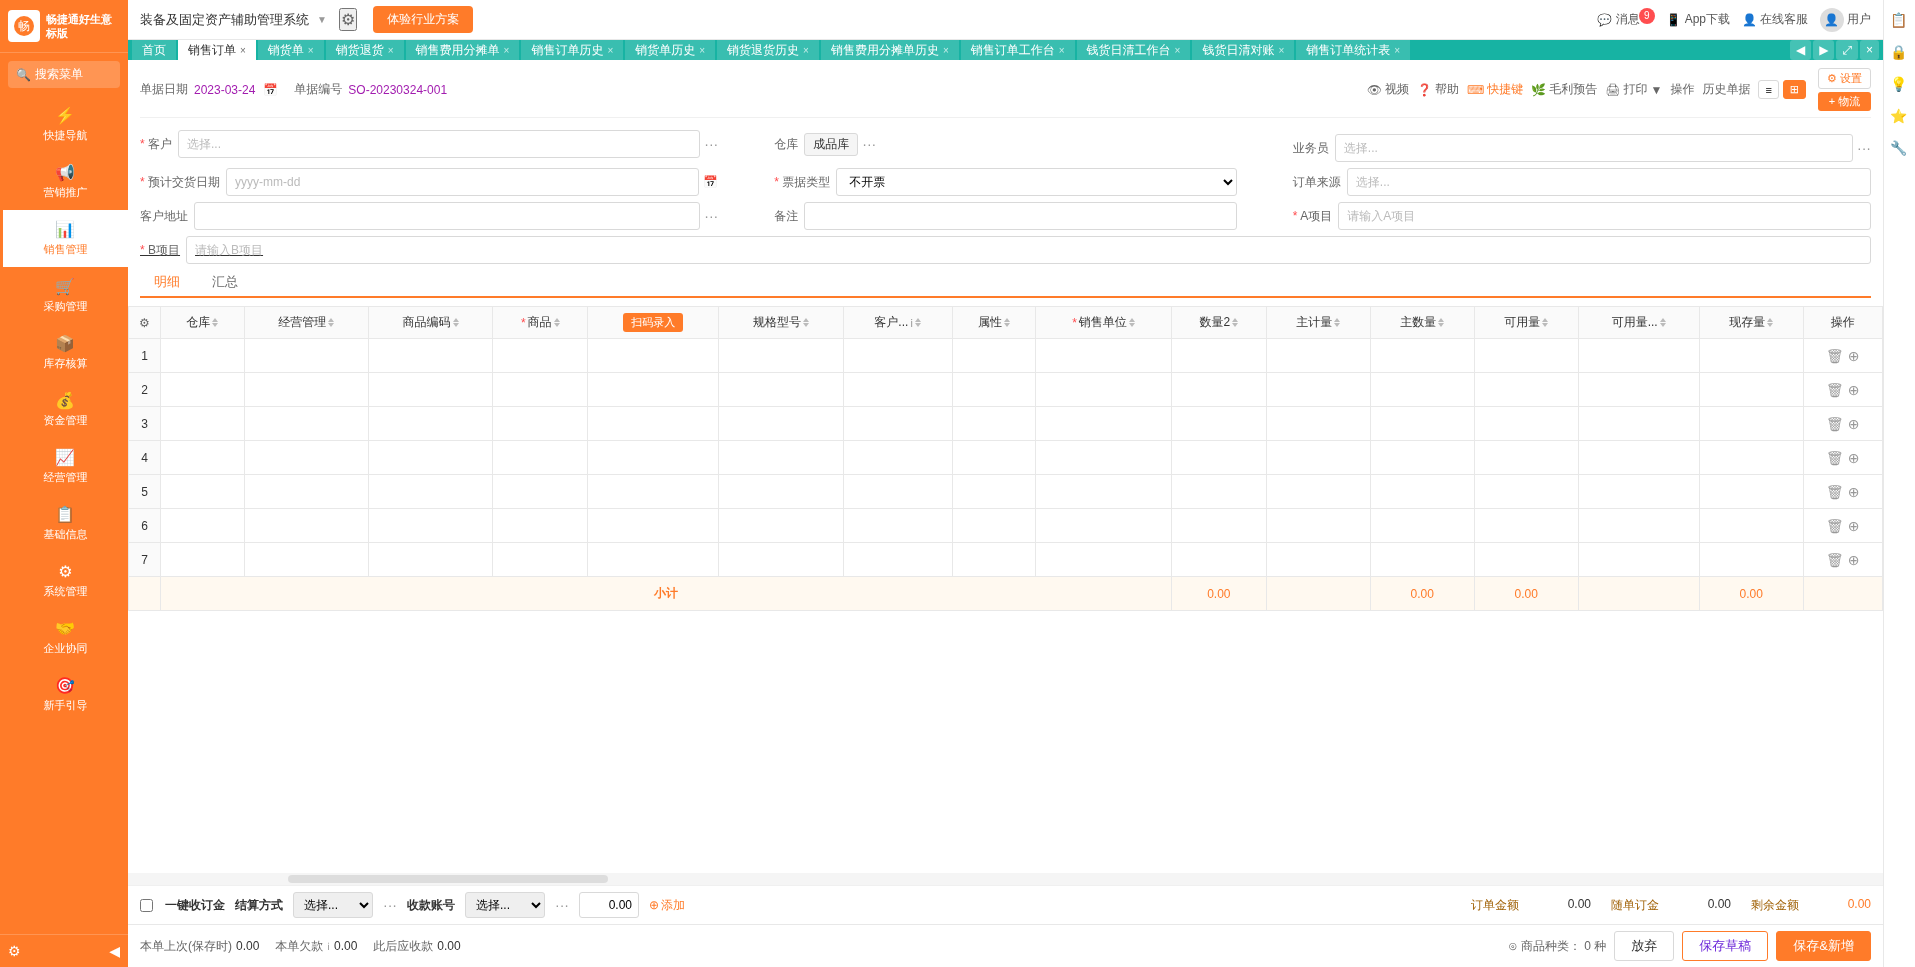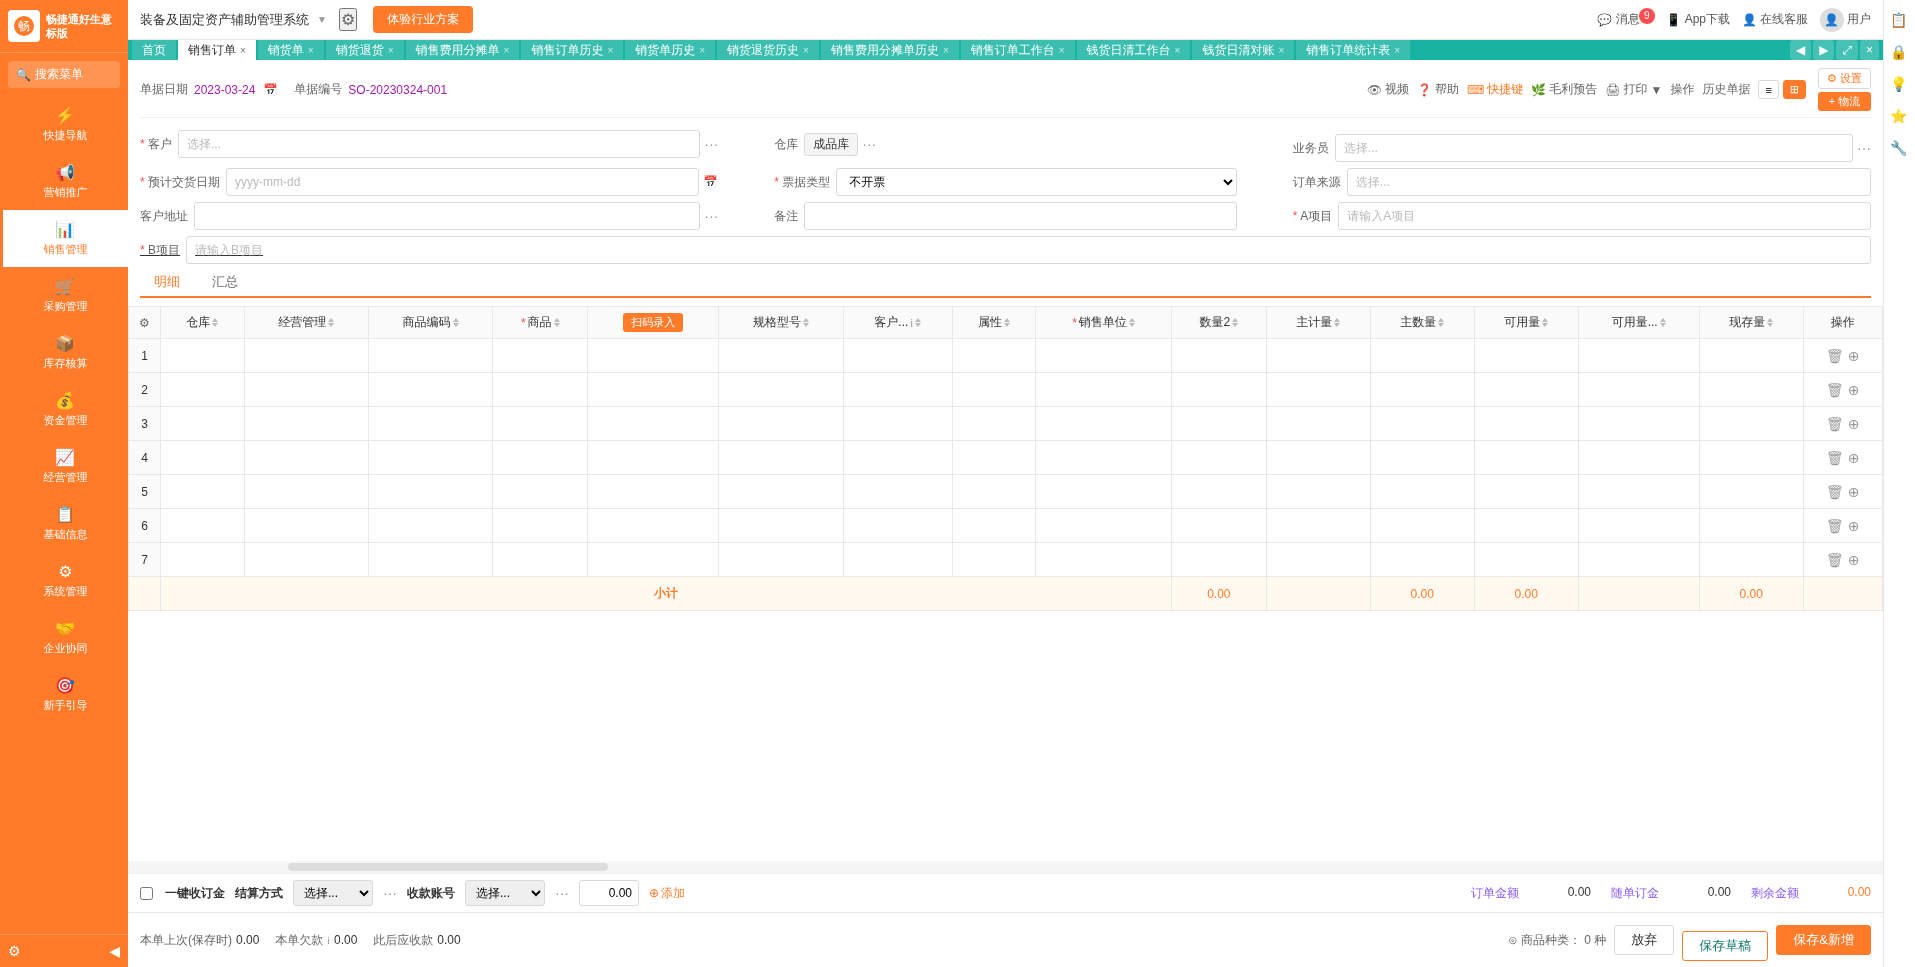--- a/index.html
+++ b/index.html
@@ -101,31 +101,31 @@
     .bottom-payment { background: #fff; padding: 6px 12px; display: flex; align-items: center; gap: 10px; border-top: 1px solid #f0f0f0; flex-shrink: 0; }
     .payment-checkbox { margin-right: 2px; }
     .payment-label { font-size: 12px; color: #333; font-weight: bold; }
     .payment-select { height: 26px; border: 1px solid #d9d9d9; border-radius: 3px; padding: 0 6px; font-size: 12px; min-width: 80px; }
     .payment-input { height: 26px; border: 1px solid #d9d9d9; border-radius: 3px; padding: 0 6px; font-size: 12px; width: 60px; text-align: right; }
     .payment-dots { color: #999; font-size: 14px; cursor: pointer; }
     .payment-add { color: #ff7b29; cursor: pointer; display: flex; align-items: center; gap: 2px; font-size: 12px; }
     .payment-right { margin-left: auto; display: flex; flex-direction: column; gap: 2px; }
     .payment-summary { display: flex; gap: 20px; font-size: 12px; }
     .payment-summary-item { display: flex; justify-content: space-between; gap: 8px; min-width: 120px; }
-    .payment-summary-label { color: #8b5cf6; text-align: center; }
+    .payment-summary-label { color: #a16207; text-align: center; }
     .payment-summary-value { color: #333; font-weight: 500; }
     .payment-summary-value.orange { color: #ff7b29; }
 
     
     .footer { background: #fff; padding: 6px 12px; display: flex; align-items: center; gap: 16px; border-top: 1px solid #e8e8e8; flex-shrink: 0; }
     .footer-item { font-size: 12px; color: #666; display: flex; align-items: center; gap: 4px; }
     .footer-value { color: #333; }
     .footer-actions { margin-left: auto; display: flex; gap: 8px; align-items: center; }
     .footer-btn { height: 30px; padding: 0 16px; border-radius: 3px; font-size: 13px; cursor: pointer; border: 1px solid #d9d9d9; background: #fff; color: #333; }
-    .footer-btn.save-draft { background: #fff; color: #0f766e; border-color: #ff7b29; margin-top: 12px; }
+    .footer-btn.save-draft { background: #fff; color: #6d28d9; border-color: #ff7b29; }
     .footer-btn.save-new { background: #ff7b29; color: #fff; border-color: #ff7b29; }
     .goods-count { font-size: 12px; color: #666; }
 
     
     .right-sidebar { width: 32px; background: #fff; border-left: 1px solid #e8e8e8; display: flex; flex-direction: column; align-items: center; padding-top: 8px; gap: 8px; flex-shrink: 0; }
     .right-sidebar-btn { width: 24px; height: 24px; display: flex; align-items: center; justify-content: center; cursor: pointer; color: #666; font-size: 14px; border-radius: 3px; }
     .right-sidebar-btn.active { color: #ff7b29; }
   </style>
 </head>
 <body>

